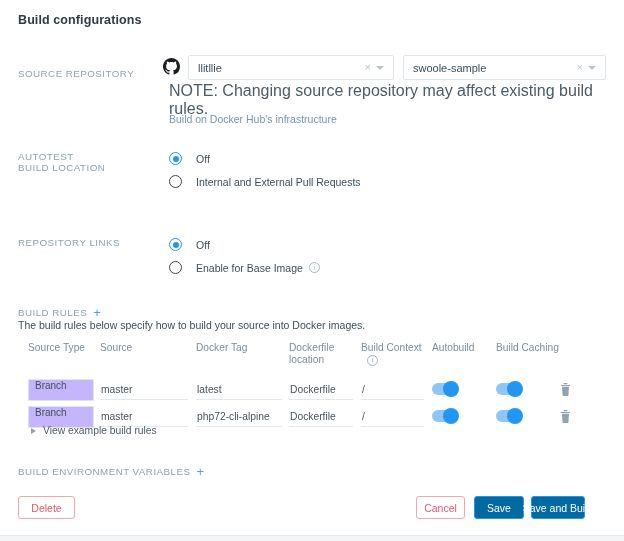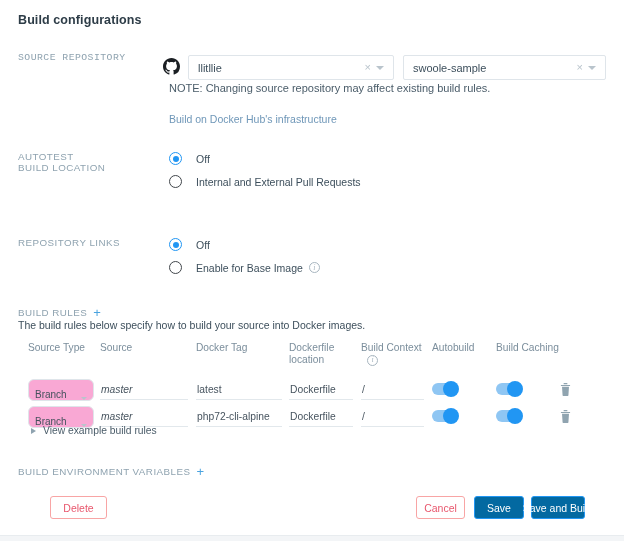--- a/index.html
+++ b/index.html
@@ -68,21 +68,21 @@
     border-right: 4px solid transparent;
     border-top: 4px solid #b9c4cc;
     margin-right: 9px;
   }
   #sel-owner { left: 188px; top: 55px; width: 206px; }
   #sel-repo  { left: 403px; top: 55px; width: 203px; }
 
   .note {
     position: absolute;
     left: 169px; top: 82px;
-    font-size: 11px;
+    font-size: 16px;
     color: #4a5c69;
   }
 
   
   .link-text {
     position: absolute;
     left: 169px; top: 113px;
     font-size: 10.5px;
     color: #6f97b8;
   }
@@ -179,24 +179,24 @@
   .c-tag   { width: 93px; margin-top: 45px; }
   .c-dfl   { width: 72px; margin-top: 12px; }
   .c-ctx   { width: 71px; }
   .c-auto  { width: 64px; }
   .c-cache { width: 64px; }
   .c-del   { width: 30px; }
 
   .mini-sel {
     width: 66px; height: 22px;
     border: 1px solid #dfe5ea;
-    border-radius: 6px;
-    background: #f9a8d4;
-    display: flex;
-    align-items: flex-end;
+    border-radius: 0;
+    background: #c4b5fd;
+    display: flex;
+    align-items: flex-start;
     font-size: 10px;
     color: #44515c;
   }
   .mini-sel .mv { flex: 1; padding-left: 6px; }
   .mini-sel .mc {
     width: 0; height: 0;
     border-left: 3.5px solid transparent;
     border-right: 3.5px solid transparent;
     border-top: 3.5px solid #b9c4cc;
     margin-right: 6px;
@@ -204,21 +204,21 @@
 
   .uline {
     border-bottom: 1px solid #e2e8ec;
     height: 21px;
     display: flex;
     align-items: center;
     font-size: 10.3px;
     color: #47545f;
     padding-left: 1px;
   }
-  .w-src { width: 88px; font-style: italic; }
+  .w-src { width: 88px; }
   .w-tag { width: 86px; }
   .w-dfl { width: 64px; }
   .w-ctx { width: 63px; }
 
   .toggle {
     width: 26px; height: 12px;
     border-radius: 7px;
     background: #8fc6f3;
     position: relative;
     display: inline-block;
@@ -265,41 +265,41 @@
   .btn-outline-red {
     border: 1px solid #f8a5a5;
     background: #fff;
     color: #e8576d;
   }
   .btn-blue {
     border: 1px solid #2196f3;
     background: #0369a1;
     color: #fff;
   }
-  #btn-delete { left: 18px; top: 496px; width: 57px; margin-left: 32px; }
+  #btn-delete { left: 18px; top: 496px; width: 57px; }
   #btn-cancel { left: 416px; top: 496px; width: 49px; }
   #btn-save   { left: 474px; top: 496px; width: 50px; }
   #btn-saveb  { left: 531px; top: 496px; width: 54px; }
 
   .bottom-strip {
     position: absolute;
     left: 0; top: 535px;
     width: 624px; height: 6px;
     background: #f3f5f7;
     border-top: 1px solid #e8ecef;
   }
 </style>
 </head>
 <body>
 
 <div class="page">
 
   <div class="page-title">Build configurations</div>
 
-  <div class="side-label" style="top:52px;font-family:Liberation Mono, monospace;">SOURCE REPOSITORY</div>
+  <div class="side-label" style="top:68px;">SOURCE REPOSITORY</div>
 
   <span class="gh-icon">
     <svg width="17" height="17" viewBox="0 0 16 16" aria-hidden="true">
       <path fill="#1b1f23" d="M8 0C3.58 0 0 3.58 0 8c0 3.54 2.29 6.53 5.47 7.59.4.07.55-.17.55-.38
         0-.19-.01-.82-.01-1.49-2.01.37-2.53-.49-2.69-.94-.09-.23-.48-.94-.82-1.13-.28-.15-.68-.52-.01-.53.63-.01
         1.08.58 1.23.82.72 1.21 1.87.87 2.33.66.07-.52.28-.87.51-1.07-1.78-.2-3.64-.89-3.64-3.95
         0-.87.31-1.59.82-2.15-.08-.2-.36-1.02.08-2.12 0 0 .67-.21 2.2.82.64-.18 1.32-.27 2-.27.68 0
         1.36.09 2 .27 1.53-1.04 2.2-.82 2.2-.82.44 1.1.16 1.92.08 2.12.51.56.82 1.27.82 2.15 0
         3.07-1.87 3.75-3.65 3.95.29.25.54.73.54 1.48 0 1.07-.01 1.93-.01 2.2 0 .21.15.46.55.38A8.013
         8.013 0 0 0 16 8c0-4.42-3.58-8-8-8z"></path>

